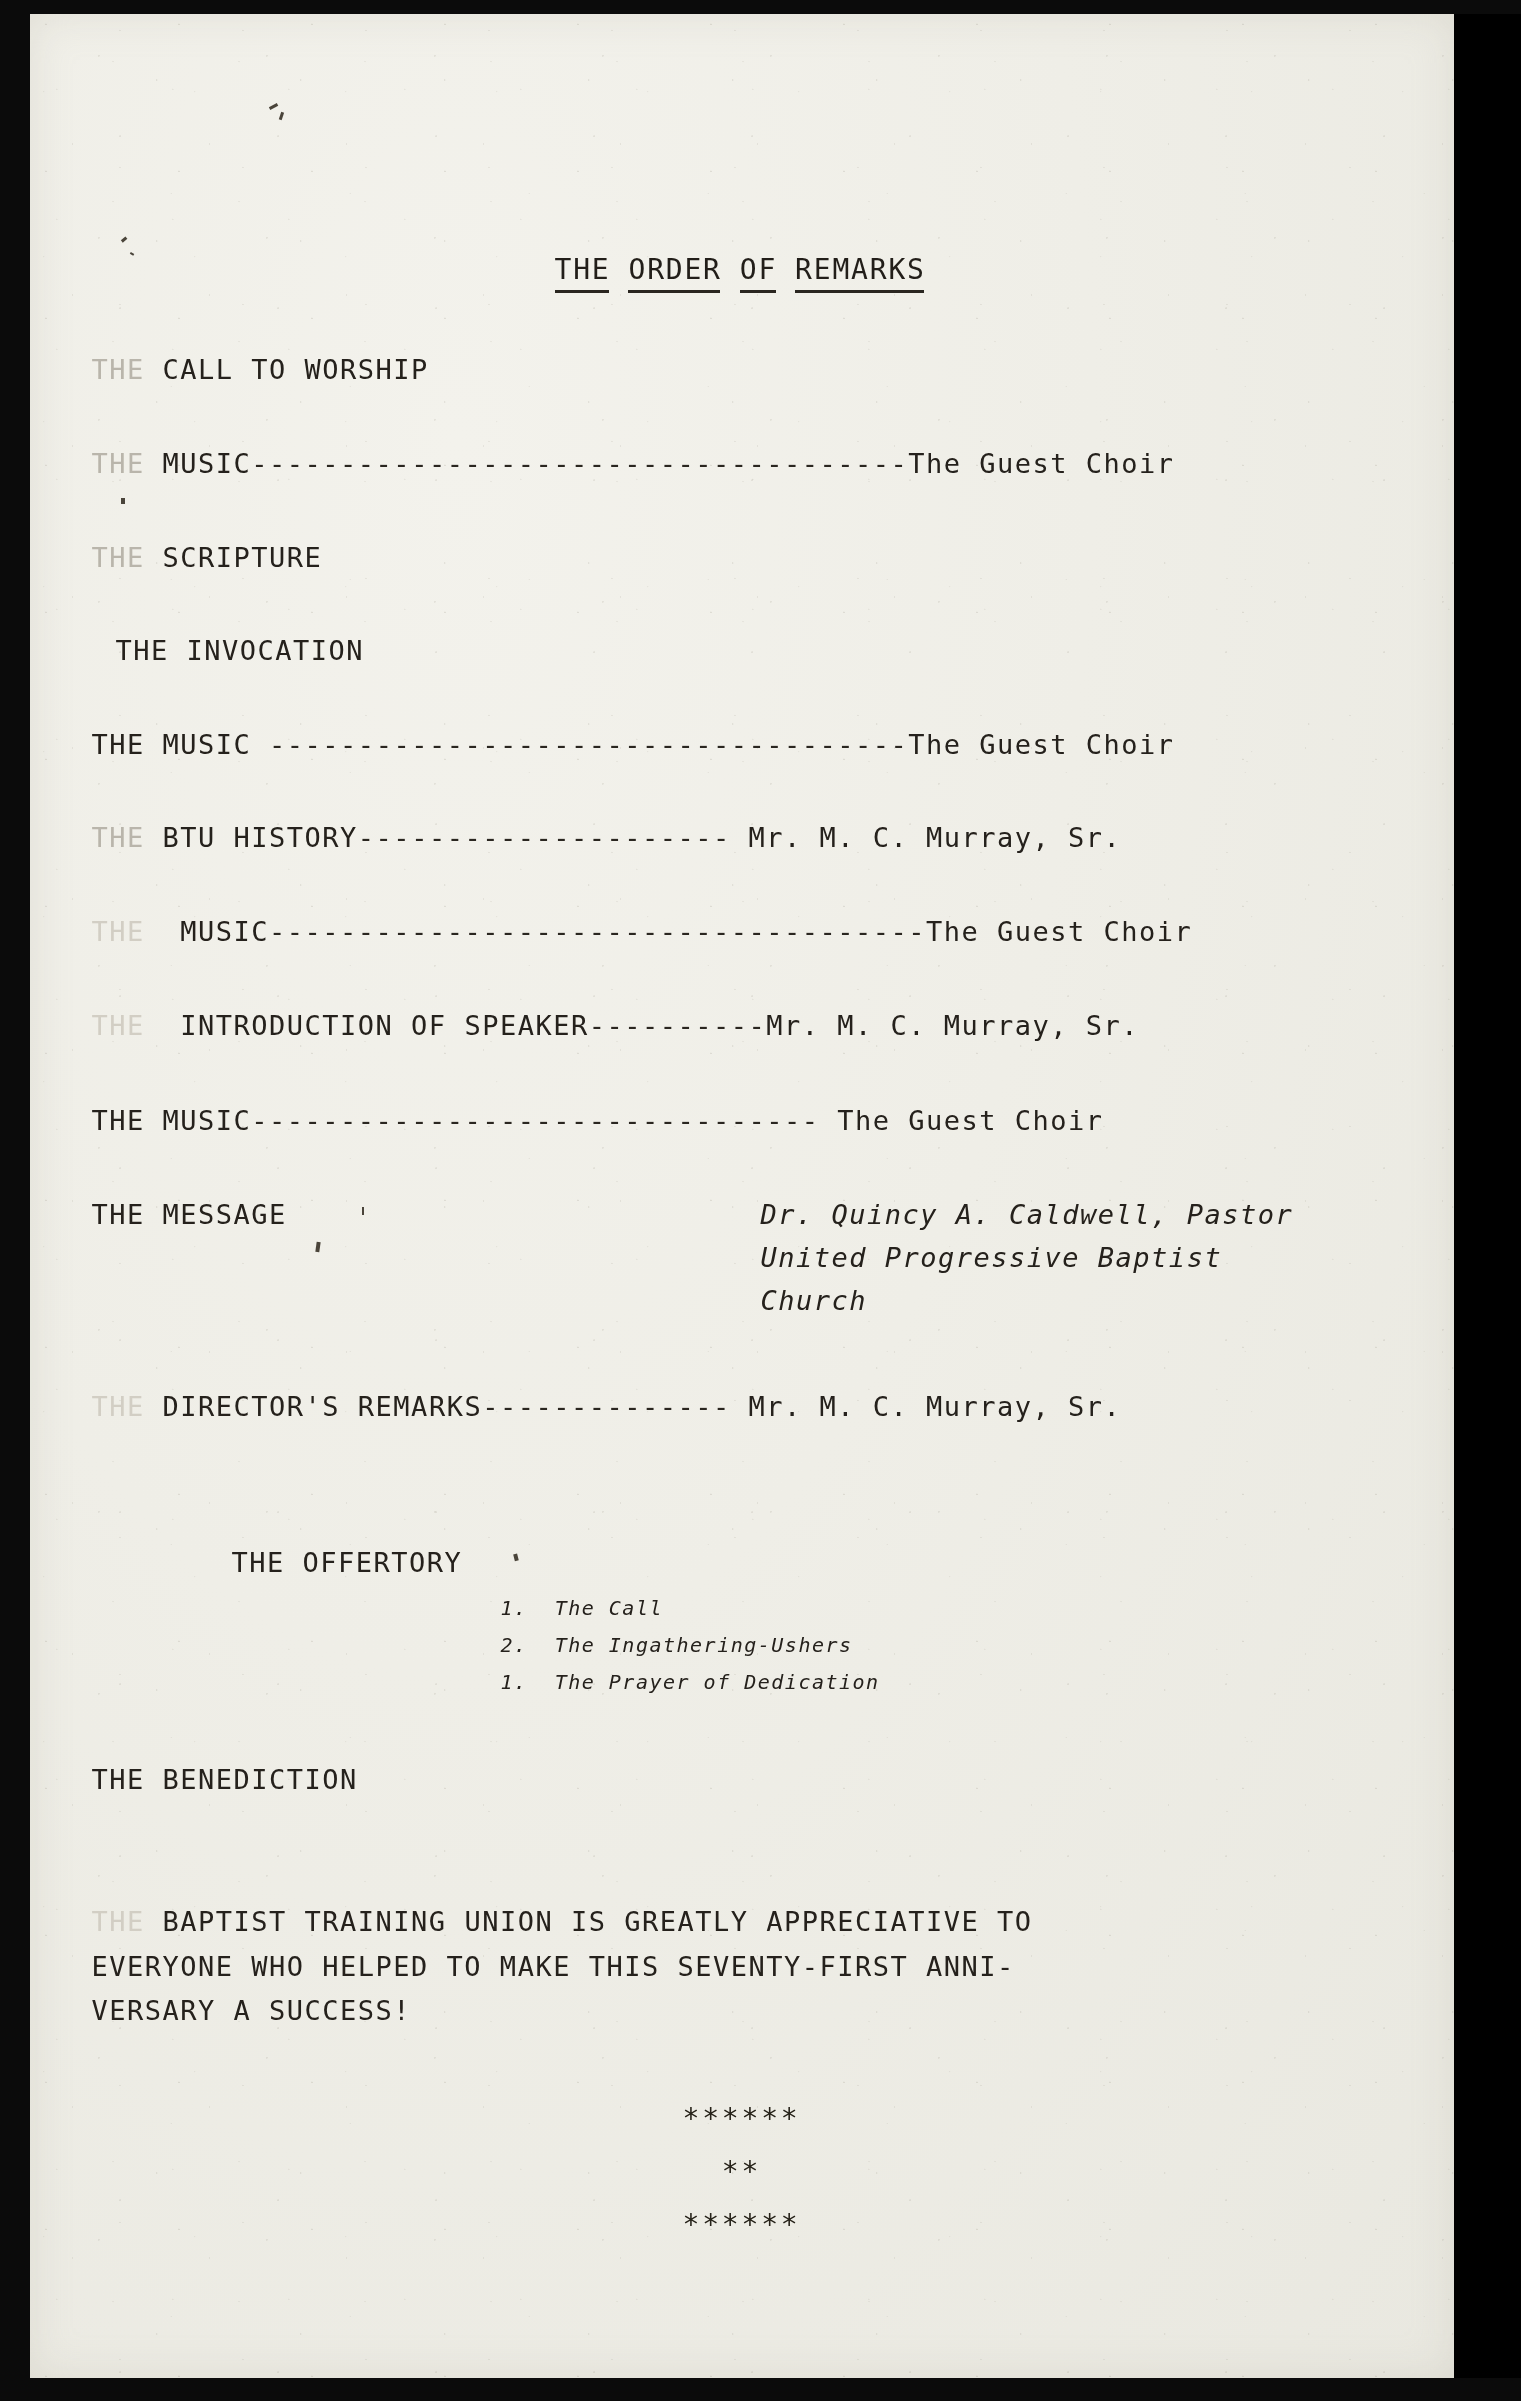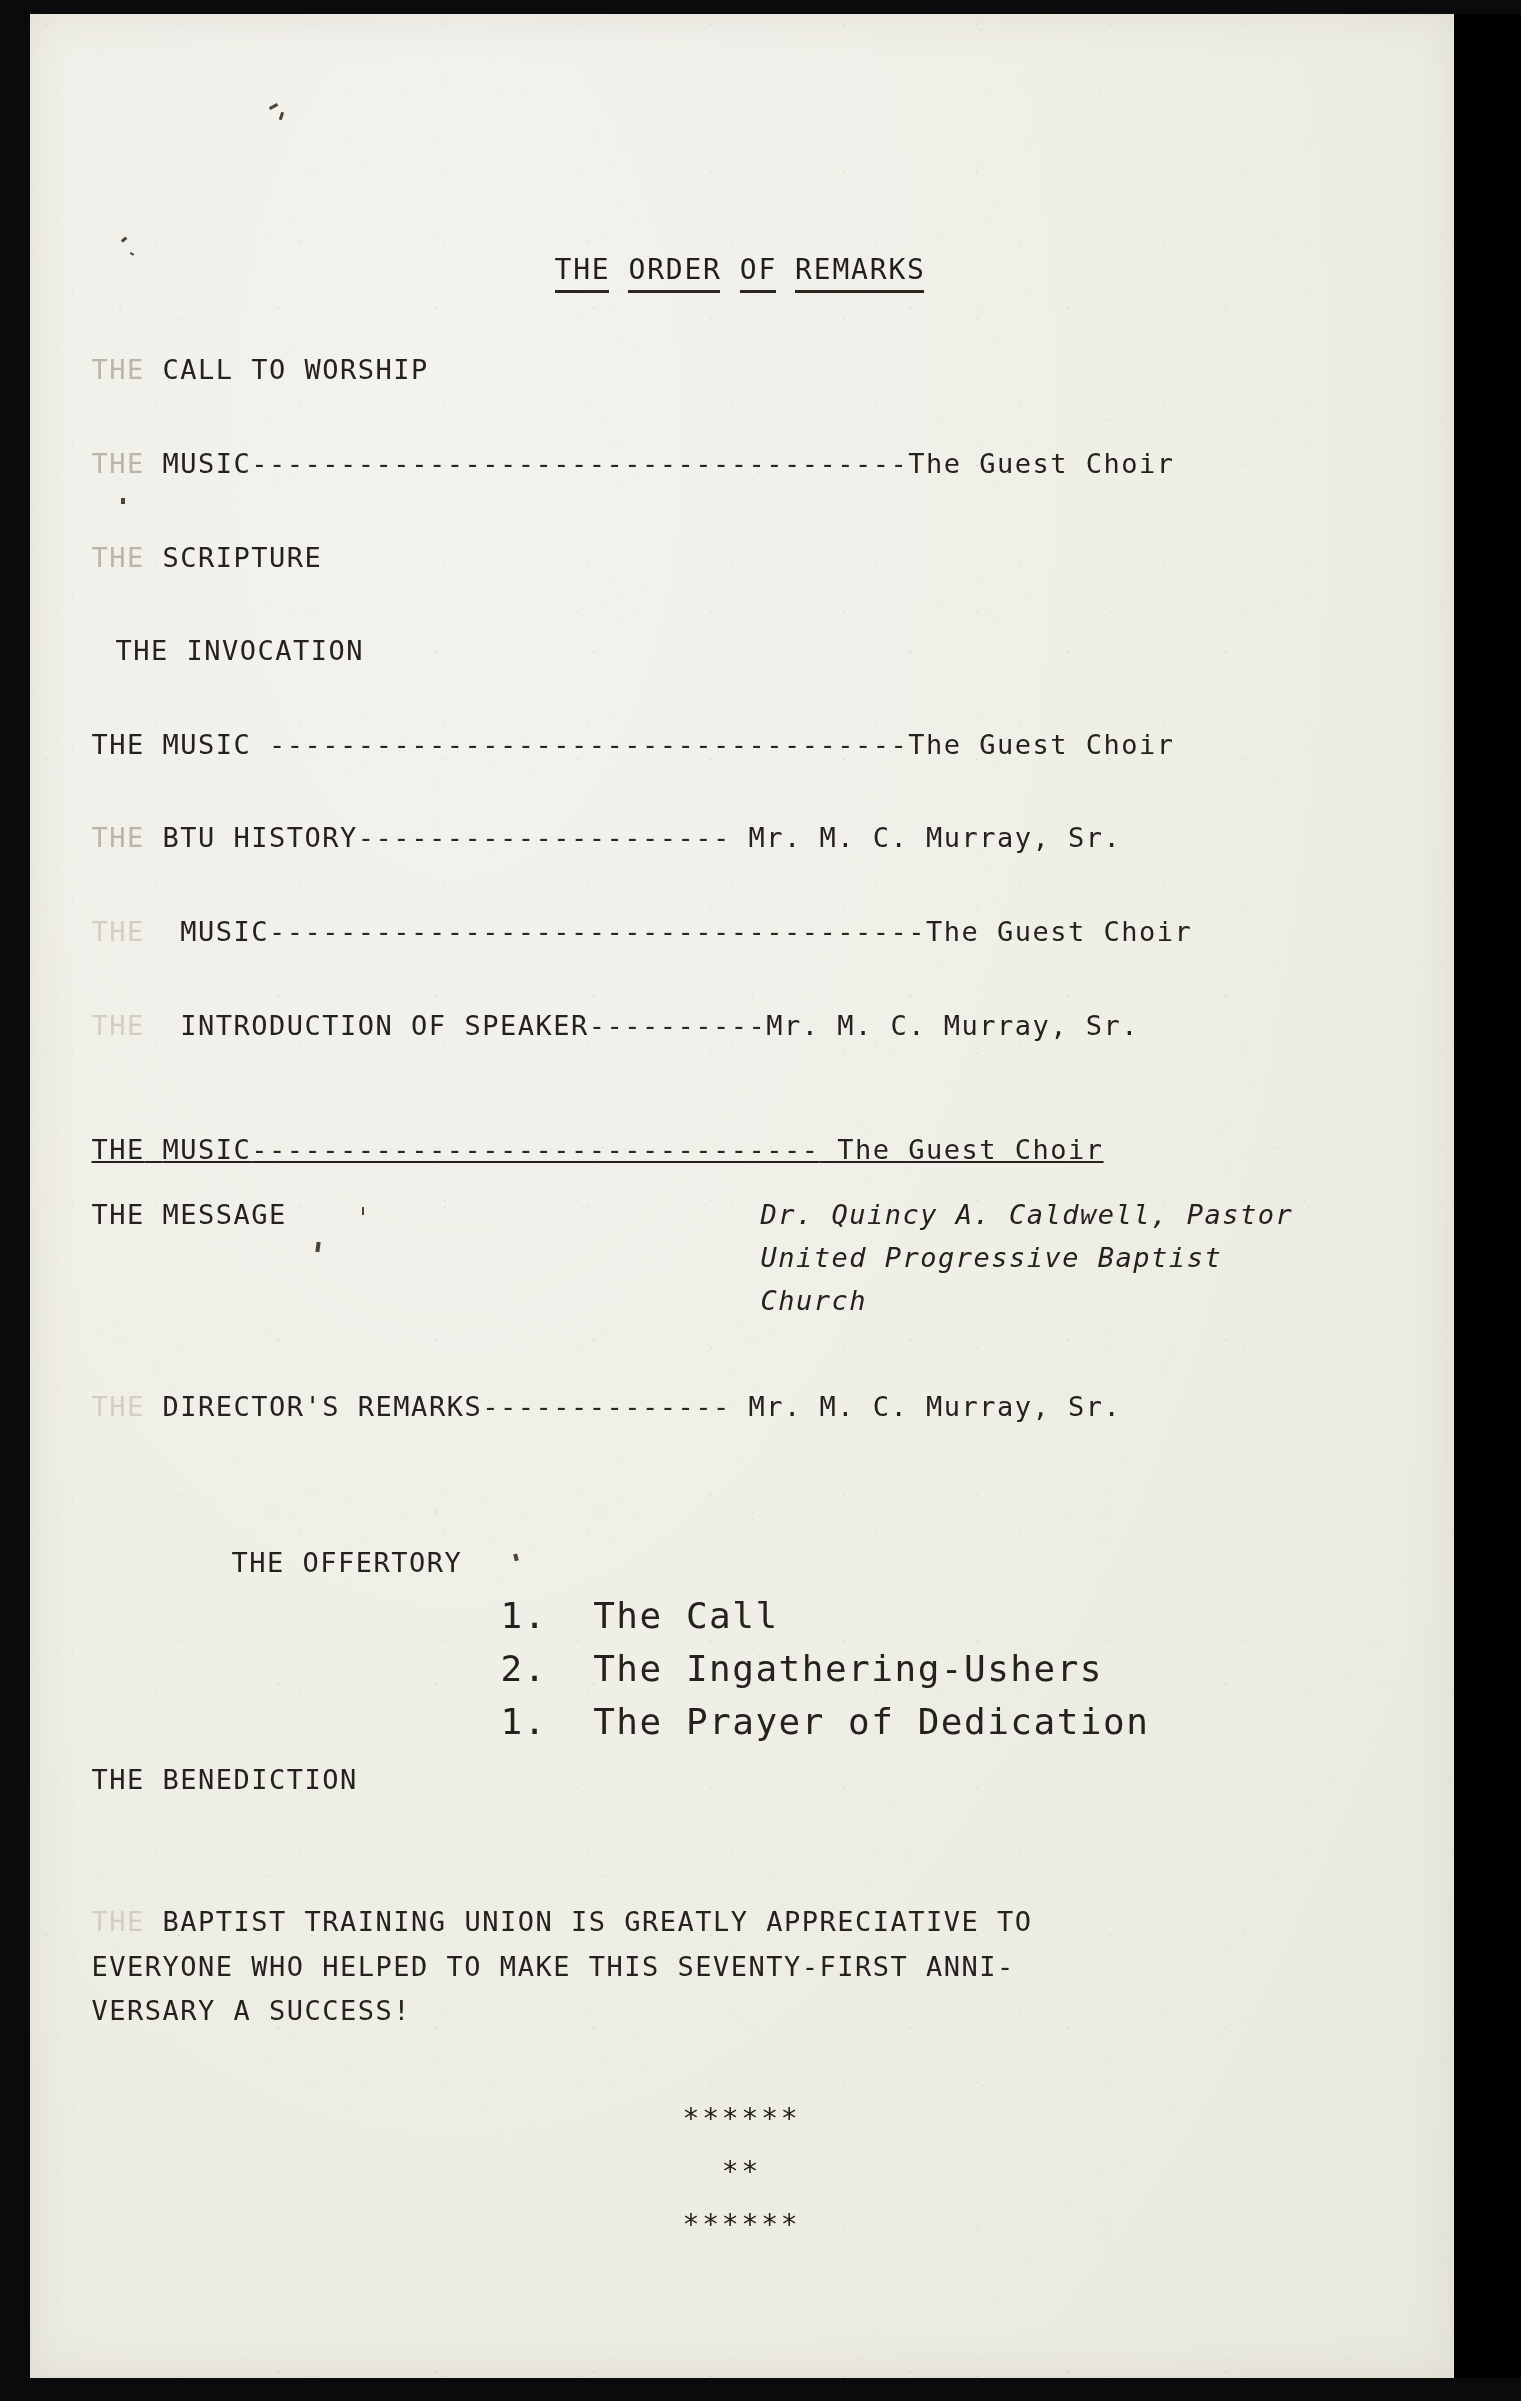--- a/index.html
+++ b/index.html
@@ -108,25 +108,26 @@
     color: #25211c;
     margin-bottom: 16px;
     font-style: italic;
   }
 
   
   #offertory-list { position: absolute; z-index: 3; }
   #offertory-list div {
     white-space: pre;
     font-family: "DejaVu Sans Mono", "Liberation Mono", monospace;
-    font-size: 36px;
+    font-size: 20px;
     letter-spacing: 1.5px;
     line-height: 1;
     color: #25211c;
     margin-bottom: 17px;
+    font-style: italic;
   }
 
   
   #closing { position: absolute; z-index: 3; }
   #closing div {
     white-space: pre;
     font-family: "DejaVu Sans Mono", "Liberation Mono", monospace;
     font-size: 27px;
     letter-spacing: 1.5px;
     line-height: 1;
@@ -192,21 +193,21 @@
   <div class="tw" style="left:62px; top:623px;margin-left:24px;"><span>THE</span> <span>INVOCATION</span></div>
 
   <div class="tw" style="left:62px; top:717px;"><span>THE</span> <span>MUSIC </span><span class="dash">------------------------------------</span><span>The Guest Choir</span></div>
 
   <div class="tw" style="left:62px; top:810px;"><span class="faint">THE</span> <span>BTU HISTORY</span><span class="dash">---------------------</span><span> Mr. M. C. Murray, Sr.</span></div>
 
   <div class="tw" style="left:62px; top:904px;"><span class="vfaint">THE</span>  <span>MUSIC</span><span class="dash">-------------------------------------</span><span>The Guest Choir</span></div>
 
   <div class="tw" style="left:62px; top:998px;"><span class="vfaint">THE</span>  <span>INTRODUCTION OF SPEAKER</span><span class="dash">----------</span><span>Mr. M. C. Murray, Sr.</span></div>
 
-  <div class="tw" style="left:62px; top:1122px;text-decoration:underline;"><span>THE</span> <span>MUSIC</span><span class="dash">--------------------------------</span><span> The Guest Choir</span></div>
+  <div class="tw" style="left:62px; top:1093px;"><span>THE</span> <span>MUSIC</span><span class="dash">--------------------------------</span><span> The Guest Choir</span></div>
 
   <div class="tw" style="left:62px; top:1187px;"><span>THE</span> <span>MESSAGE</span></div>
   <div class="speck" style="left:332px; top:1193px; width:2.8px; height:8.4px;"></div>
 
   <div class="spk" style="left:731px; top:1187px;">
     <div>Dr. Quincy A. Caldwell, Pastor</div>
     <div>United Progressive Baptist</div>
     <div>Church</div>
   </div>
 

